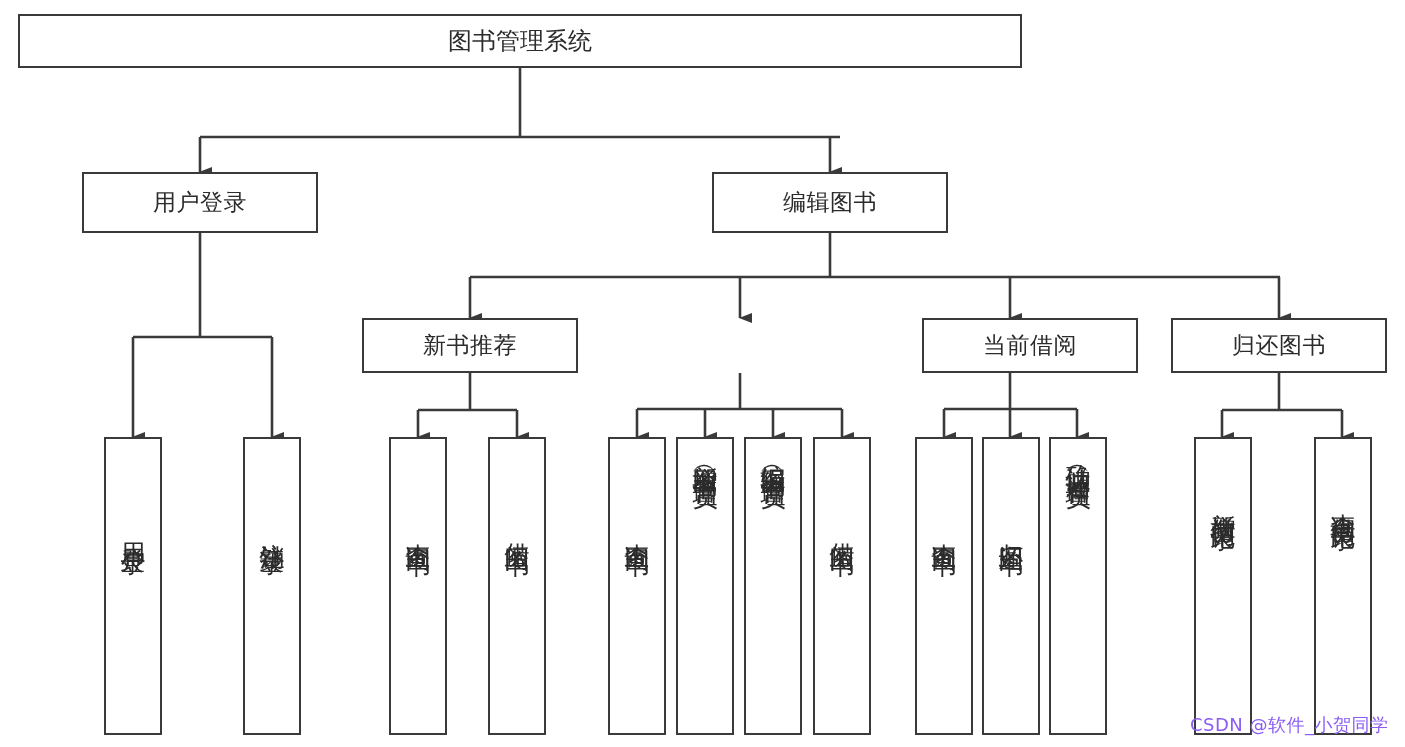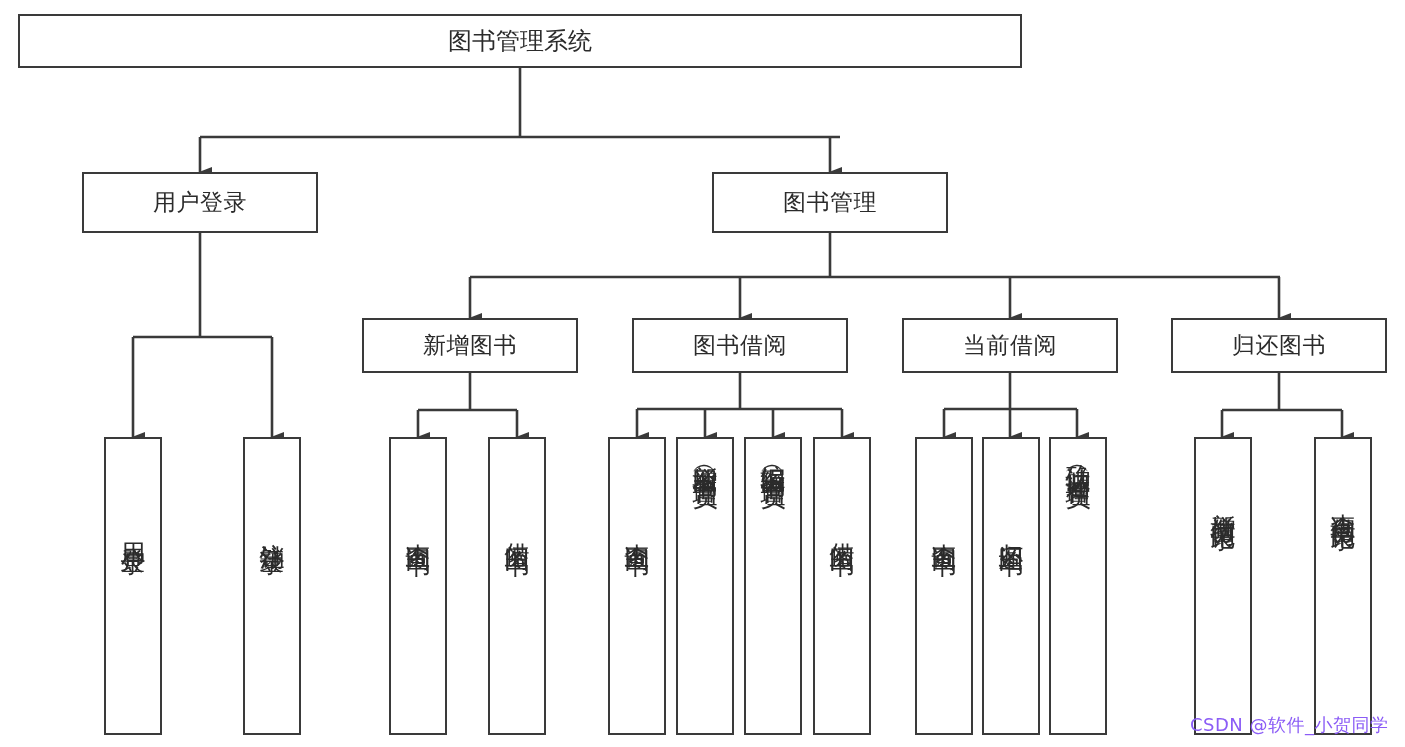--- a/index.html
+++ b/index.html
@@ -130,30 +130,27 @@
   </svg>
 
   <div class="node root" style="left:18px; top:14px; width:1004px; height:54px;">
     <span>图书管理系统</span>
   </div>
 
   <div class="node h" style="left:82px; top:172px; width:236px; height:61px;">
     <span>用户登录</span>
   </div>
   <div class="node h" style="left:712px; top:172px; width:236px; height:61px;">
-    <span>图书管理</span>
+    <span>编辑图书</span>
   </div>
 
   <div class="node h" style="left:362px; top:318px; width:216px; height:55px;">
-    <span>新增图书</span>
-  </div>
-  <div class="node h" style="left:632px; top:318px; width:216px; height:55px;">
-    <span>图书借阅</span>
-  </div>
-  <div class="node h" style="left:902px; top:318px; width:216px; height:55px;">
+    <span>新书推荐</span>
+  </div>
+  <div class="node h" style="left:922px; top:318px; width:216px; height:55px;">
     <span>当前借阅</span>
   </div>
   <div class="node h" style="left:1171px; top:318px; width:216px; height:55px;">
     <span>归还图书</span>
   </div>
 
   <div class="node v mid" style="left:104px; top:437px; width:58px; height:298px;">
     <span class="vtext">用户登录</span>
   </div>
   <div class="node v mid" style="left:243px; top:437px; width:58px; height:298px;">

